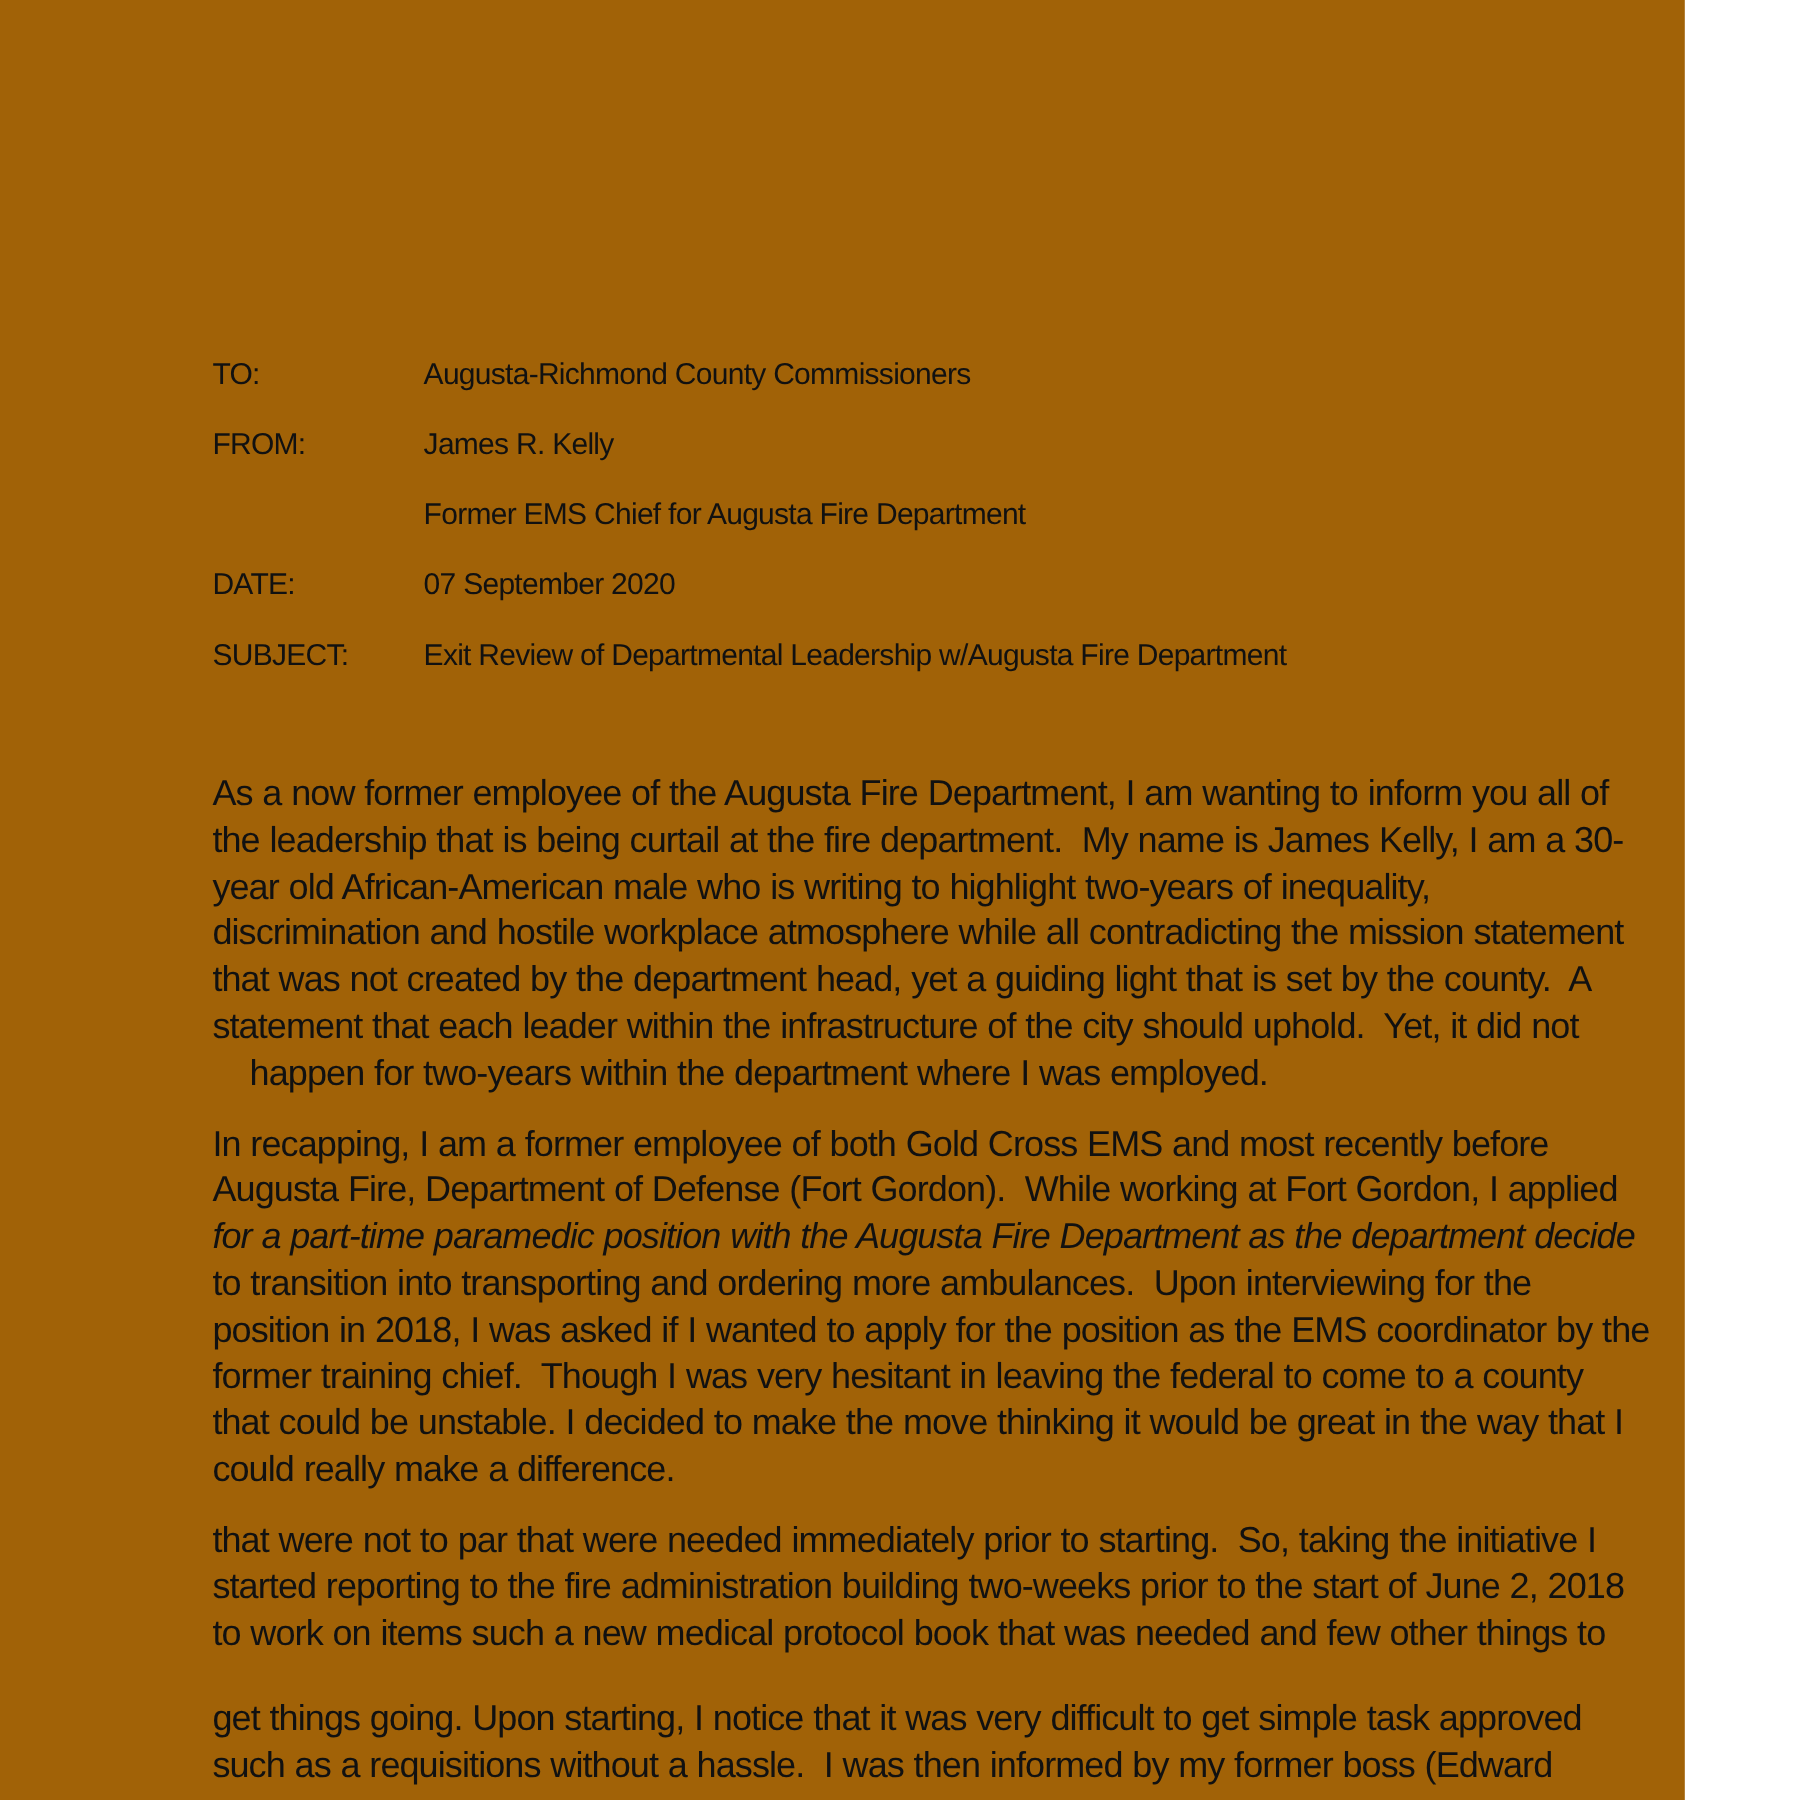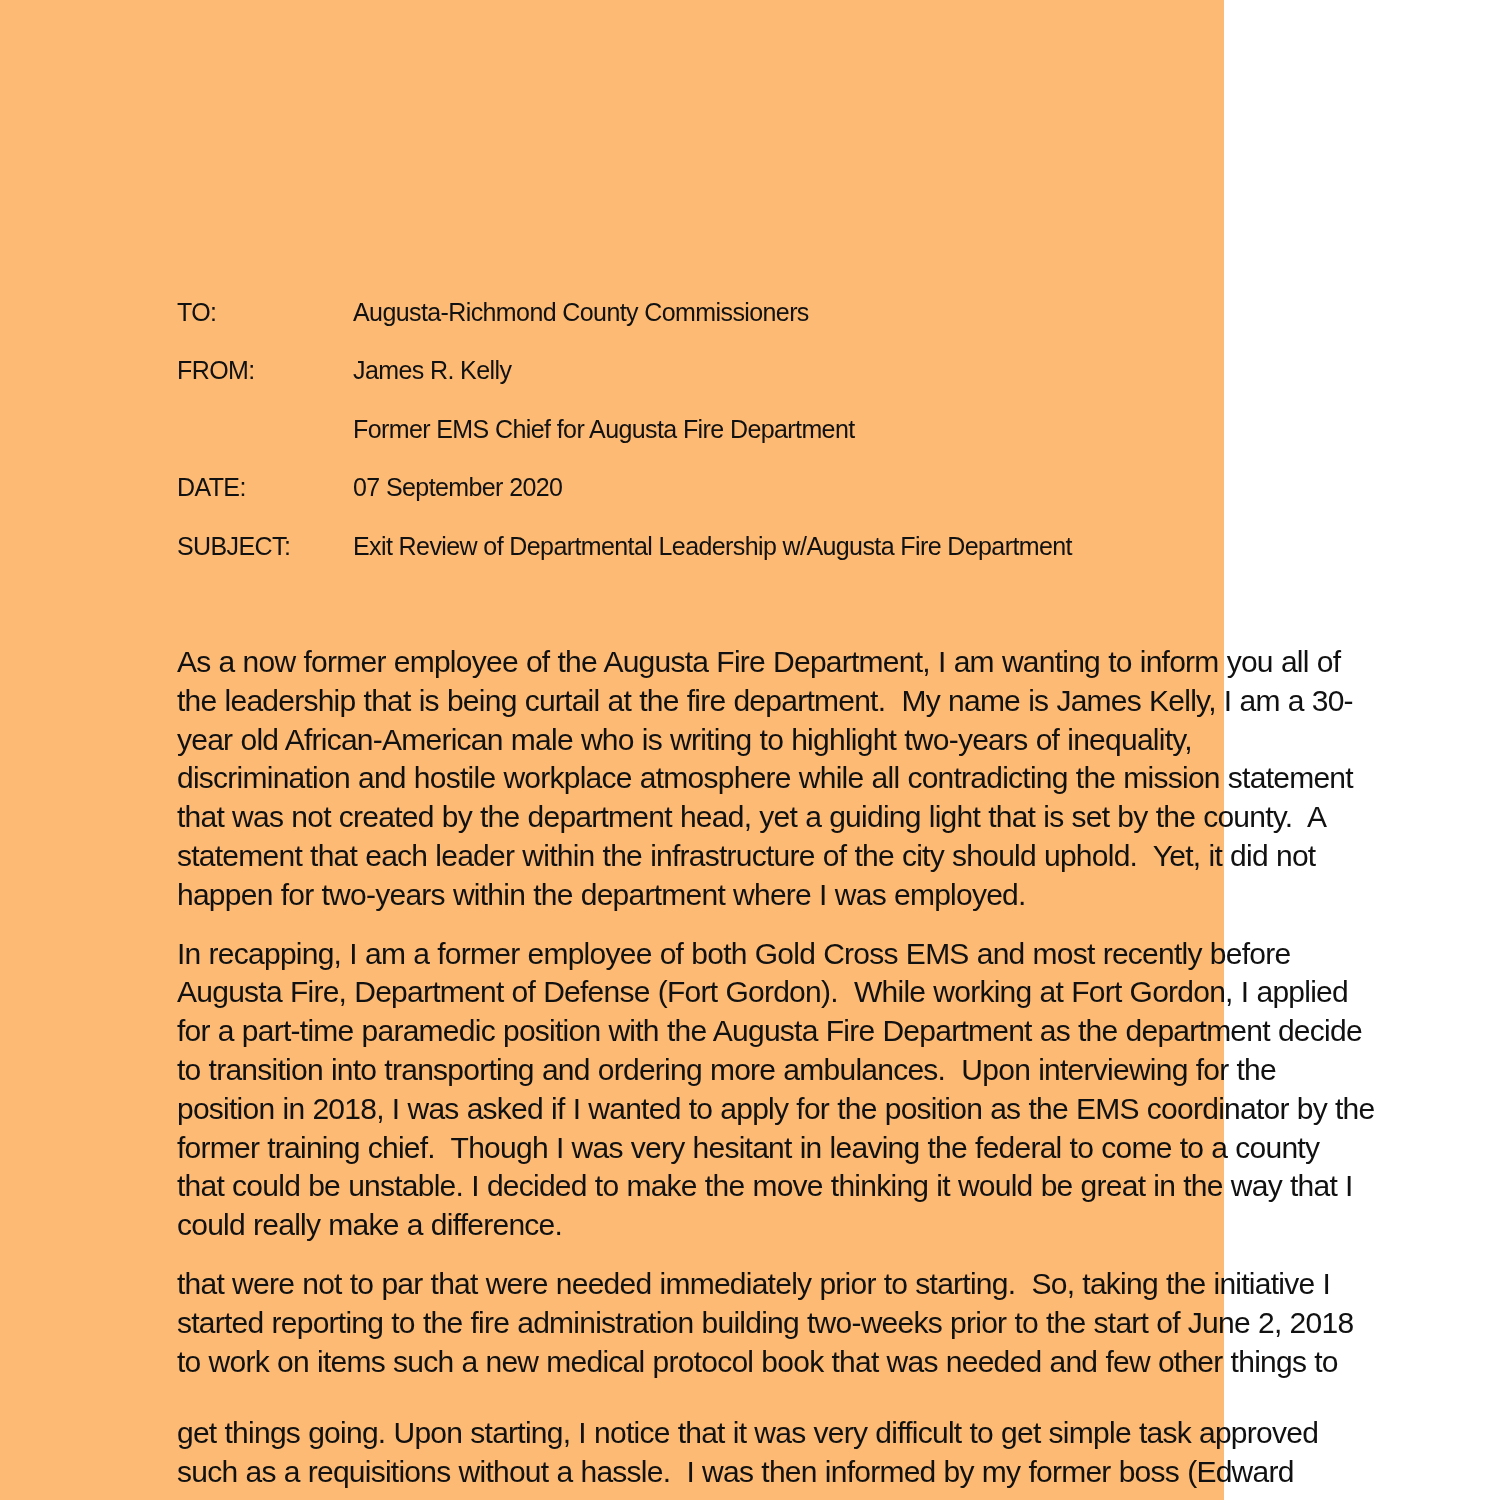--- a/index.html
+++ b/index.html
@@ -11,22 +11,22 @@
     width: 1500px;
     height: 1500px;
     overflow: hidden;
     position: relative;
     font-family: "Liberation Sans", sans-serif;
     color: #111111;
   }
   .page {
     position: absolute;
     left: 0; top: 0;
-    width: 1224px; height: 1500px;
-    background: #fdba74;
+    width: 1404px; height: 1500px;
+    background: #a16207;
   }
   .memo-header {
     position: absolute;
     left: 177px;
     top: 292px;
     width: 1150px;
   }
   .memo-row {
     position: relative;
     height: 58.4px;
@@ -91,26 +91,26 @@
   </div>
 
   <div class="body-text">
     <p class="para">
       <span class="line" style="white-space: pre;">As a now former employee of the Augusta Fire Department, I am wanting to inform you all of</span>
       <span class="line" style="white-space: pre;">the leadership that is being curtail at the fire department.  My name is James Kelly, I am a 30-</span>
       <span class="line" style="white-space: pre;">year old African-American male who is writing to highlight two-years of inequality,</span>
       <span class="line" style="white-space: pre;">discrimination and hostile workplace atmosphere while all contradicting the mission statement</span>
       <span class="line" style="white-space: pre;">that was not created by the department head, yet a guiding light that is set by the county.  A</span>
       <span class="line" style="white-space: pre;">statement that each leader within the infrastructure of the city should uphold.  Yet, it did not</span>
-      <span class="line" style="white-space: pre;">happen for two-years within the department where I was employed.</span>
+      <span class="line" style="white-space: pre; margin-left: 31px;">happen for two-years within the department where I was employed.</span>
     </p>
     <p class="para">
       <span class="line" style="white-space: pre;">In recapping, I am a former employee of both Gold Cross EMS and most recently before</span>
       <span class="line" style="white-space: pre;">Augusta Fire, Department of Defense (Fort Gordon).  While working at Fort Gordon, I applied</span>
-      <span class="line" style="white-space: pre;">for a part-time paramedic position with the Augusta Fire Department as the department decide</span>
+      <span class="line" style="white-space: pre; font-style: italic;">for a part-time paramedic position with the Augusta Fire Department as the department decide</span>
       <span class="line" style="white-space: pre;">to transition into transporting and ordering more ambulances.  Upon interviewing for the</span>
       <span class="line" style="white-space: pre;">position in 2018, I was asked if I wanted to apply for the position as the EMS coordinator by the</span>
       <span class="line" style="white-space: pre;">former training chief.  Though I was very hesitant in leaving the federal to come to a county</span>
       <span class="line" style="white-space: pre;">that could be unstable. I decided to make the move thinking it would be great in the way that I</span>
       <span class="line" style="white-space: pre;">could really make a difference.</span>
     </p>
     <p class="para">
       <span class="line" style="white-space: pre;">that were not to par that were needed immediately prior to starting.  So, taking the initiative I</span>
       <span class="line" style="white-space: pre;">started reporting to the fire administration building two-weeks prior to the start of June 2, 2018</span>
       <span class="line" style="white-space: pre;">to work on items such a new medical protocol book that was needed and few other things to</span>

